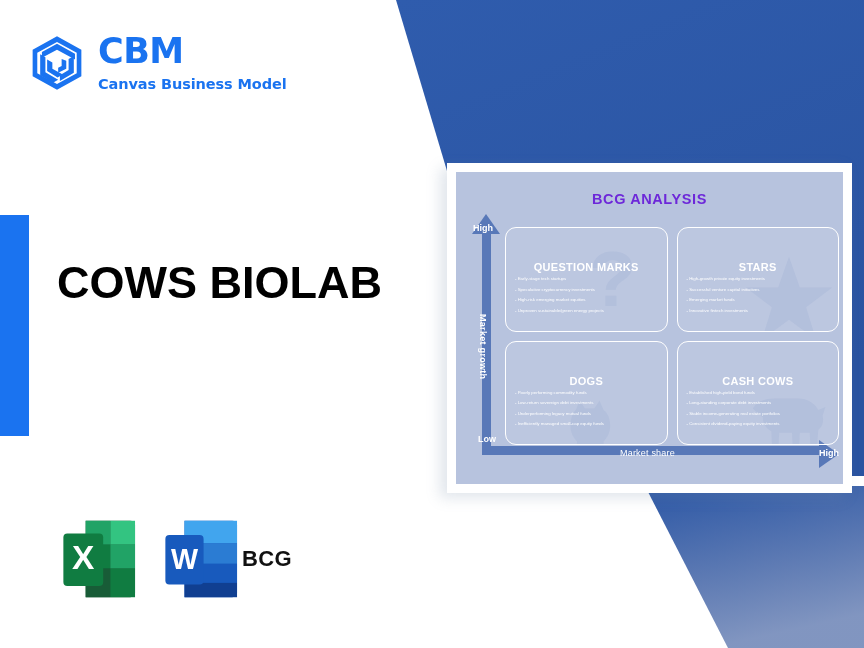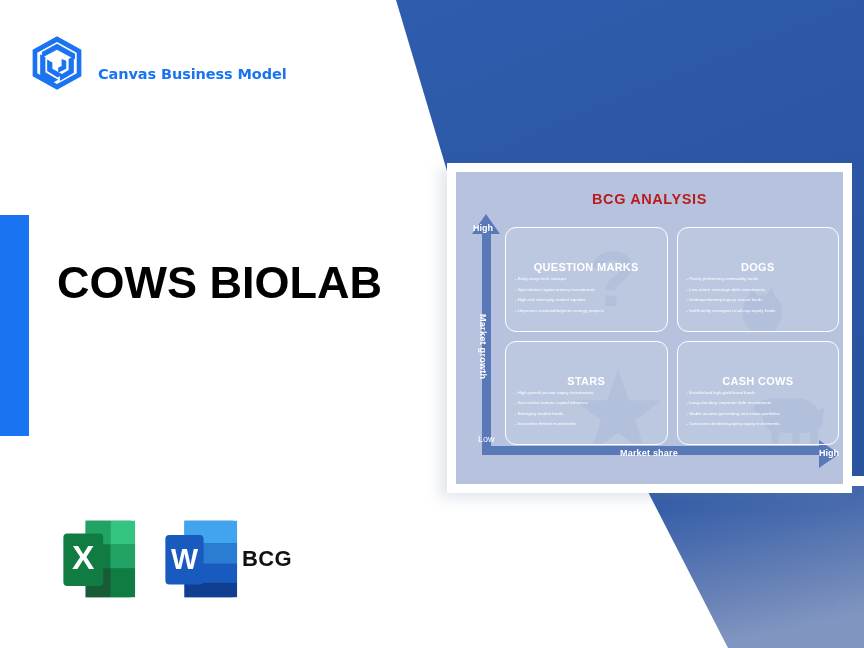--- a/index.html
+++ b/index.html
@@ -56,21 +56,21 @@
     font-size: 35px;
     font-weight: bold;
     color: #1a73f0;
     letter-spacing: -0.5px;
     font-family: "DejaVu Sans", sans-serif;
   }
   .logo-sub {
     font-size: 14.5px;
     font-weight: bold;
     color: #1a73f0;
-    margin-top: 22px;
+    margin-top: 8px;
     letter-spacing: -0.1px;
     font-family: "DejaVu Sans", sans-serif;
     text-align: right;
   }
 
   
   .page-title {
     position: absolute;
     left: 57px;
     top: 256px;
@@ -122,21 +122,21 @@
     background: #b7c3de;
     box-sizing: border-box;
     overflow: hidden;
   }
   .matrix-title {
     position: absolute;
     top: 19px;
     left: 0;
     width: 100%;
     text-align: center;
-    color: #b91c1c;
+    color: #6d28d9;
     font-size: 14.5px;
     font-weight: bold;
     letter-spacing: 0.6px;
   }
 
   
   .axis-v-shaft {
     position: absolute;
     left: 26px;
     top: 58px;
@@ -187,29 +187,29 @@
     font-weight: bold;
     writing-mode: vertical-rl;
     letter-spacing: 0.3px;
   }
   .axis-label-low-v {
     position: absolute;
     left: 22px;
     bottom: 40px;
     color: #ffffff;
     font-size: 9px;
-    font-weight: normal;
+    font-weight: bold;
   }
   .axis-label-share {
     position: absolute;
     left: 164px;
     bottom: 26px;
     color: #ffffff;
     font-size: 9px;
-    font-weight: bold;
+    font-weight: normal;
     letter-spacing: 0.2px;
     margin-top: 28px;
   }
   .axis-label-high-h {
     position: absolute;
     right: 4px;
     bottom: 26px;
     color: #ffffff;
     font-size: 9px;
     font-weight: bold;
@@ -306,20 +306,21 @@
       <path d="M50 4 L92 27 L92 73 L50 96 L8 73 L8 27 Z
                M50 14 L16 32.5 L16 67.5 L50 86 L84 67.5 L84 32.5 Z"></path>
       <path d="M50 17 L81 34 L81 44 L50 27 L24 41 L24 31 Z"></path>
       <path d="M21 35 L30 40 L30 66 L52 79 L43 84 L21 71 Z"></path>
       <path d="M79 38 L79 67 L55 81 L55 71 L70 62 L70 43 Z"></path>
       <path d="M33 44 L42 49 L42 60 L60 70 L51 75 L33 64 Z"></path>
       <path d="M66 46 L66 60 L52 67 L52 58 L58 55 L58 43 Z"></path>
     </g>
   </svg>
   <div class="logo-text">
+    <div class="logo-title">CBM</div>
     <div class="logo-sub">Canvas Business Model</div>
   </div>
 </div>
 
 <div class="page-title">
   <div>COWS BIOLAB</div>
 </div>
 
 <div class="footer-apps">
   <svg class="app-icon" viewBox="0 0 100 108">
@@ -372,42 +373,42 @@
         <div class="q-title">QUESTION MARKS</div>
         <ul class="q-list">
           <li>- Early-stage tech startups</li>
           <li>- Speculative cryptocurrency investments</li>
           <li>- High-risk emerging market equities</li>
           <li>- Unproven sustainable/green energy projects</li>
         </ul>
       </div>
 
       <div class="quadrant">
+        <svg class="q-watermark wm-star" width="90" height="90" viewBox="0 0 100 100">
+          <polygon points="50,2 62,36 98,36 69,58 80,94 50,72 20,94 31,58 2,36 38,36" fill="#9fb0d4"></polygon>
+        </svg>
+        <div class="q-title">STARS</div>
+        <ul class="q-list">
+          <li>- High-growth private equity investments</li>
+          <li>- Successful venture capital initiatives</li>
+          <li>- Emerging market funds</li>
+          <li>- Innovative fintech investments</li>
+        </ul>
+      </div>
+
+      <div class="quadrant">
         <svg class="q-watermark wm-dog" width="66" height="70" viewBox="0 0 100 100">
           <path fill="#9fb0d4" d="M30 18 l6 -14 8 12 h14 l8 -12 6 14 c8 6 10 16 10 24 0 10 -4 18 -10 24 l2 22 h-10 l-3 -18 h-18 l-3 18 h-10 l2 -22 c-6 -6 -10 -14 -10 -24 0 -8 2 -18 8 -24 z"></path>
         </svg>
         <div class="q-title">DOGS</div>
         <ul class="q-list">
           <li>- Poorly performing commodity funds</li>
           <li>- Low-return sovereign debt investments</li>
           <li>- Underperforming legacy mutual funds</li>
           <li>- Inefficiently managed small-cap equity funds</li>
-        </ul>
-      </div>
-
-      <div class="quadrant">
-        <svg class="q-watermark wm-star" width="90" height="90" viewBox="0 0 100 100">
-          <polygon points="50,2 62,36 98,36 69,58 80,94 50,72 20,94 31,58 2,36 38,36" fill="#9fb0d4"></polygon>
-        </svg>
-        <div class="q-title">STARS</div>
-        <ul class="q-list">
-          <li>- High-growth private equity investments</li>
-          <li>- Successful venture capital initiatives</li>
-          <li>- Emerging market funds</li>
-          <li>- Innovative fintech investments</li>
         </ul>
       </div>
 
       <div class="quadrant">
         <svg class="q-watermark wm-cow" width="86" height="64" viewBox="0 0 120 90">
           <path fill="#9fb0d4" d="M12 26 c6 -10 18 -14 30 -14 h34 c12 0 22 6 28 16 l10 -4 -4 12 c2 8 0 16 -6 20 l-2 24 h-9 l-1 -20 h-14 l-1 20 h-9 l-1 -20 h-18 l-1 20 h-9 l-1 -22 c-8 -4 -12 -12 -12 -20 l-8 -6 z"></path>
         </svg>
         <div class="q-title">CASH COWS</div>
         <ul class="q-list">
           <li>- Established high-yield bond funds</li>

